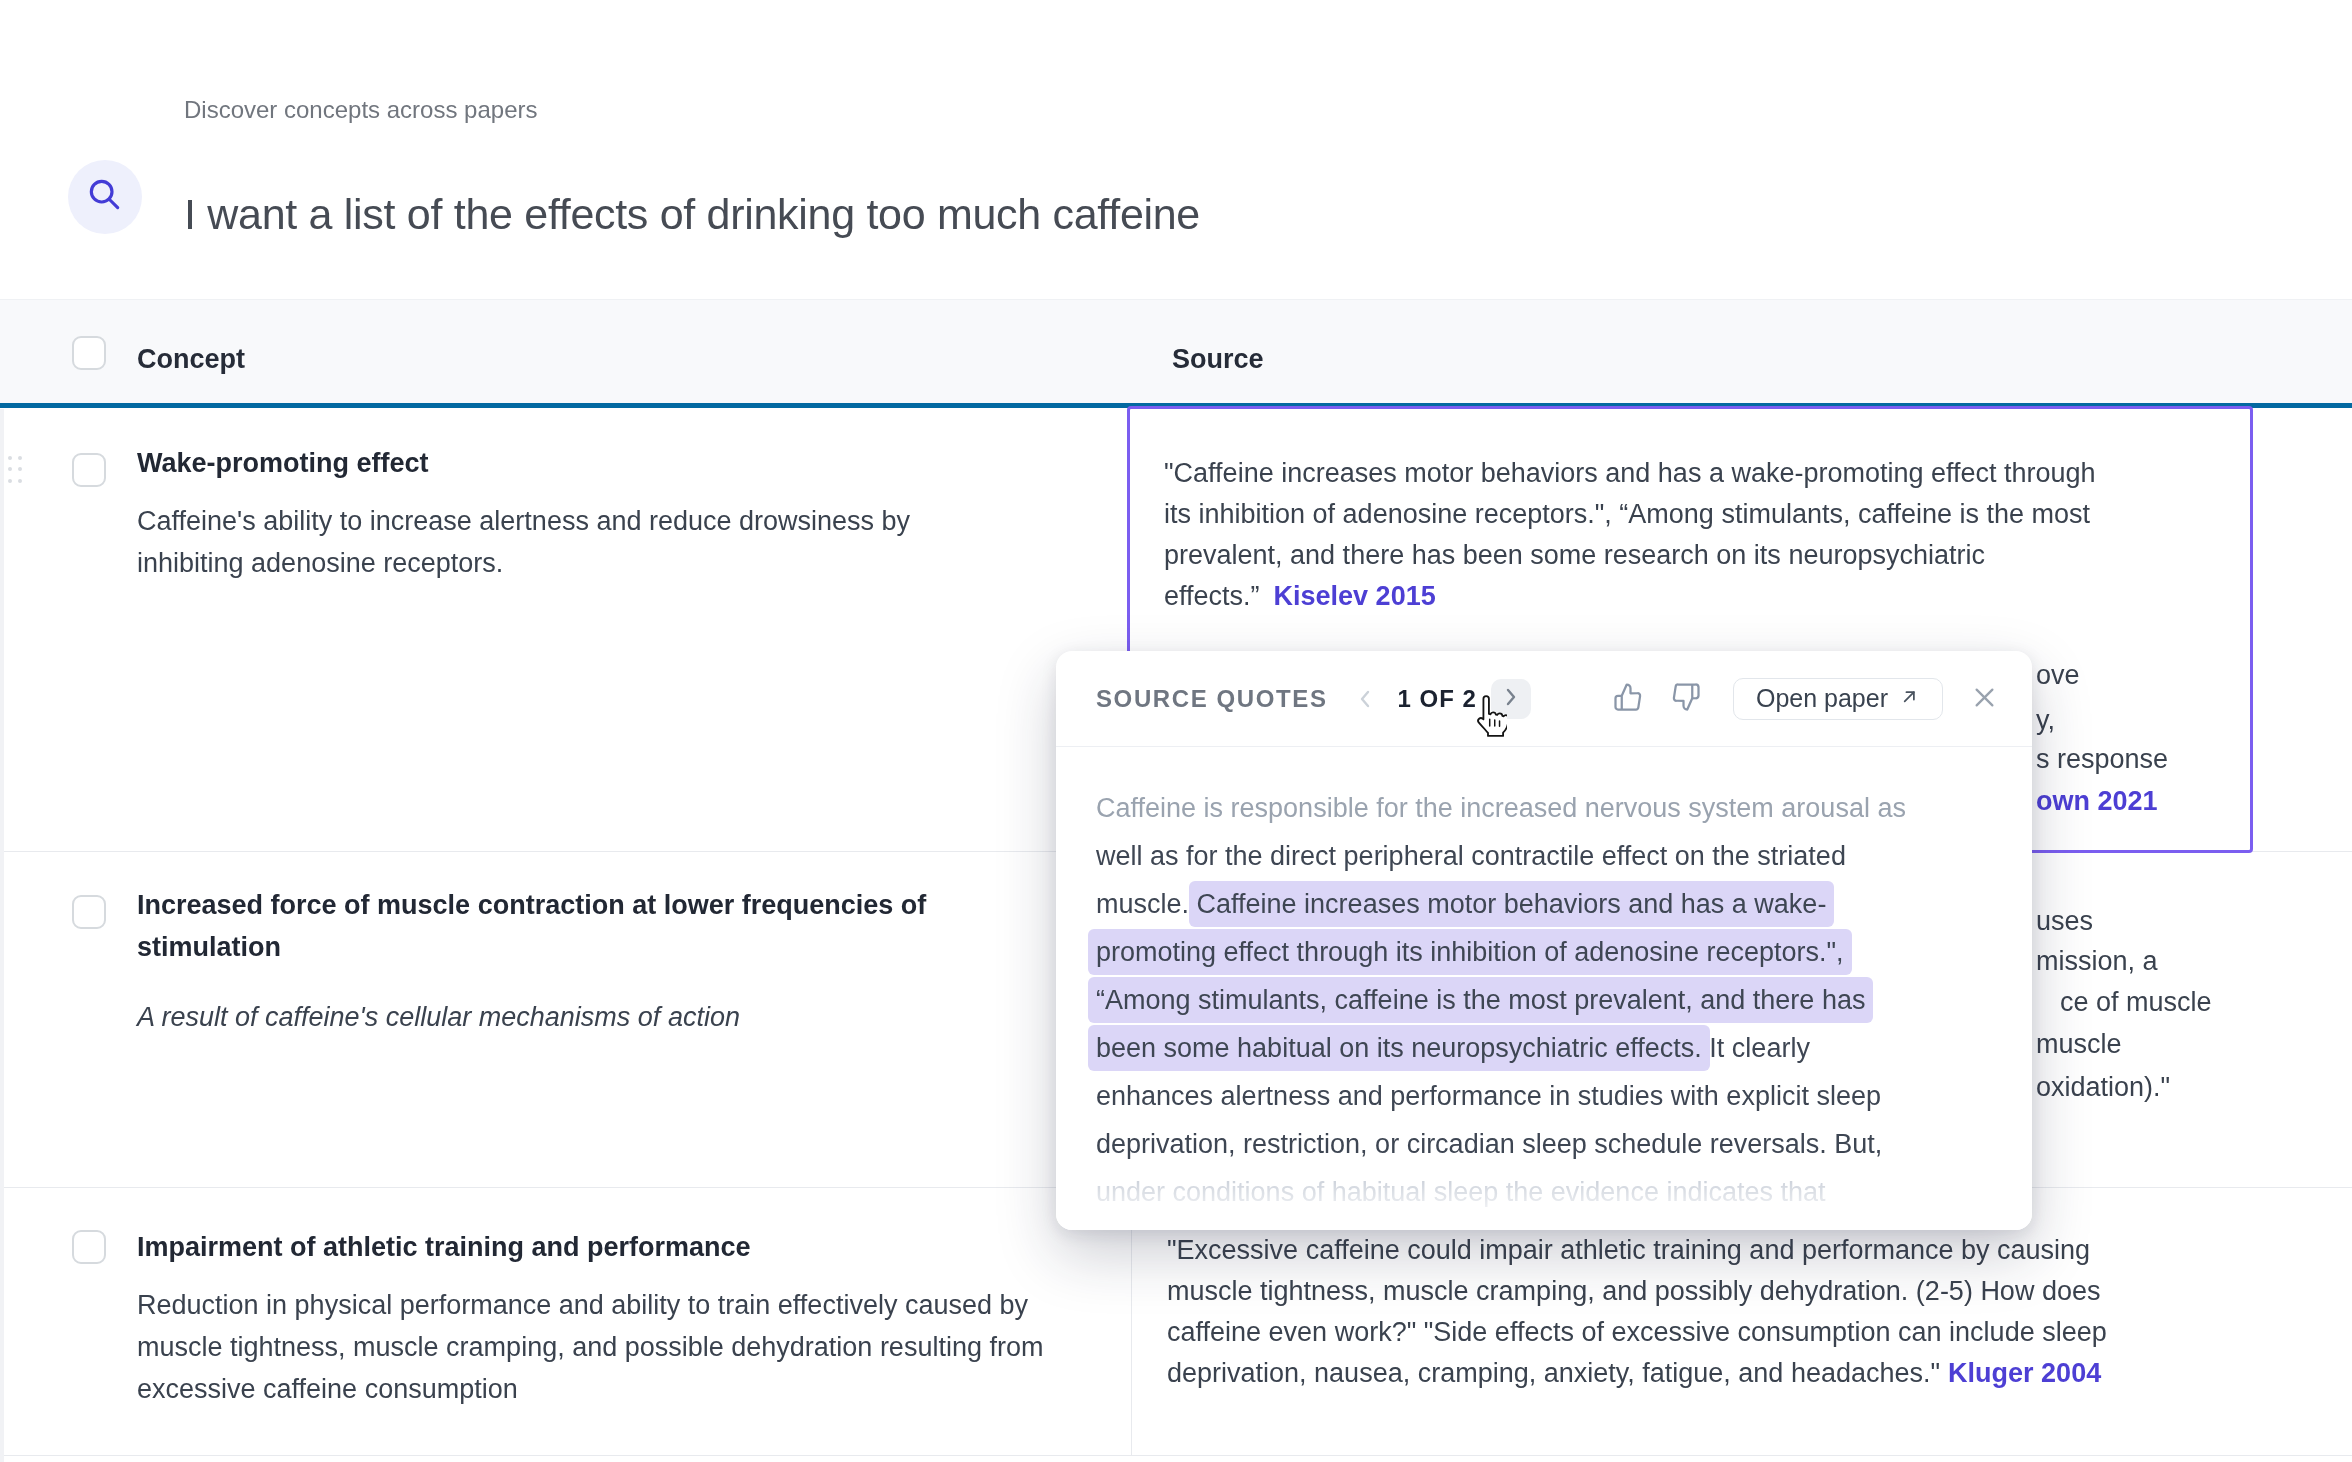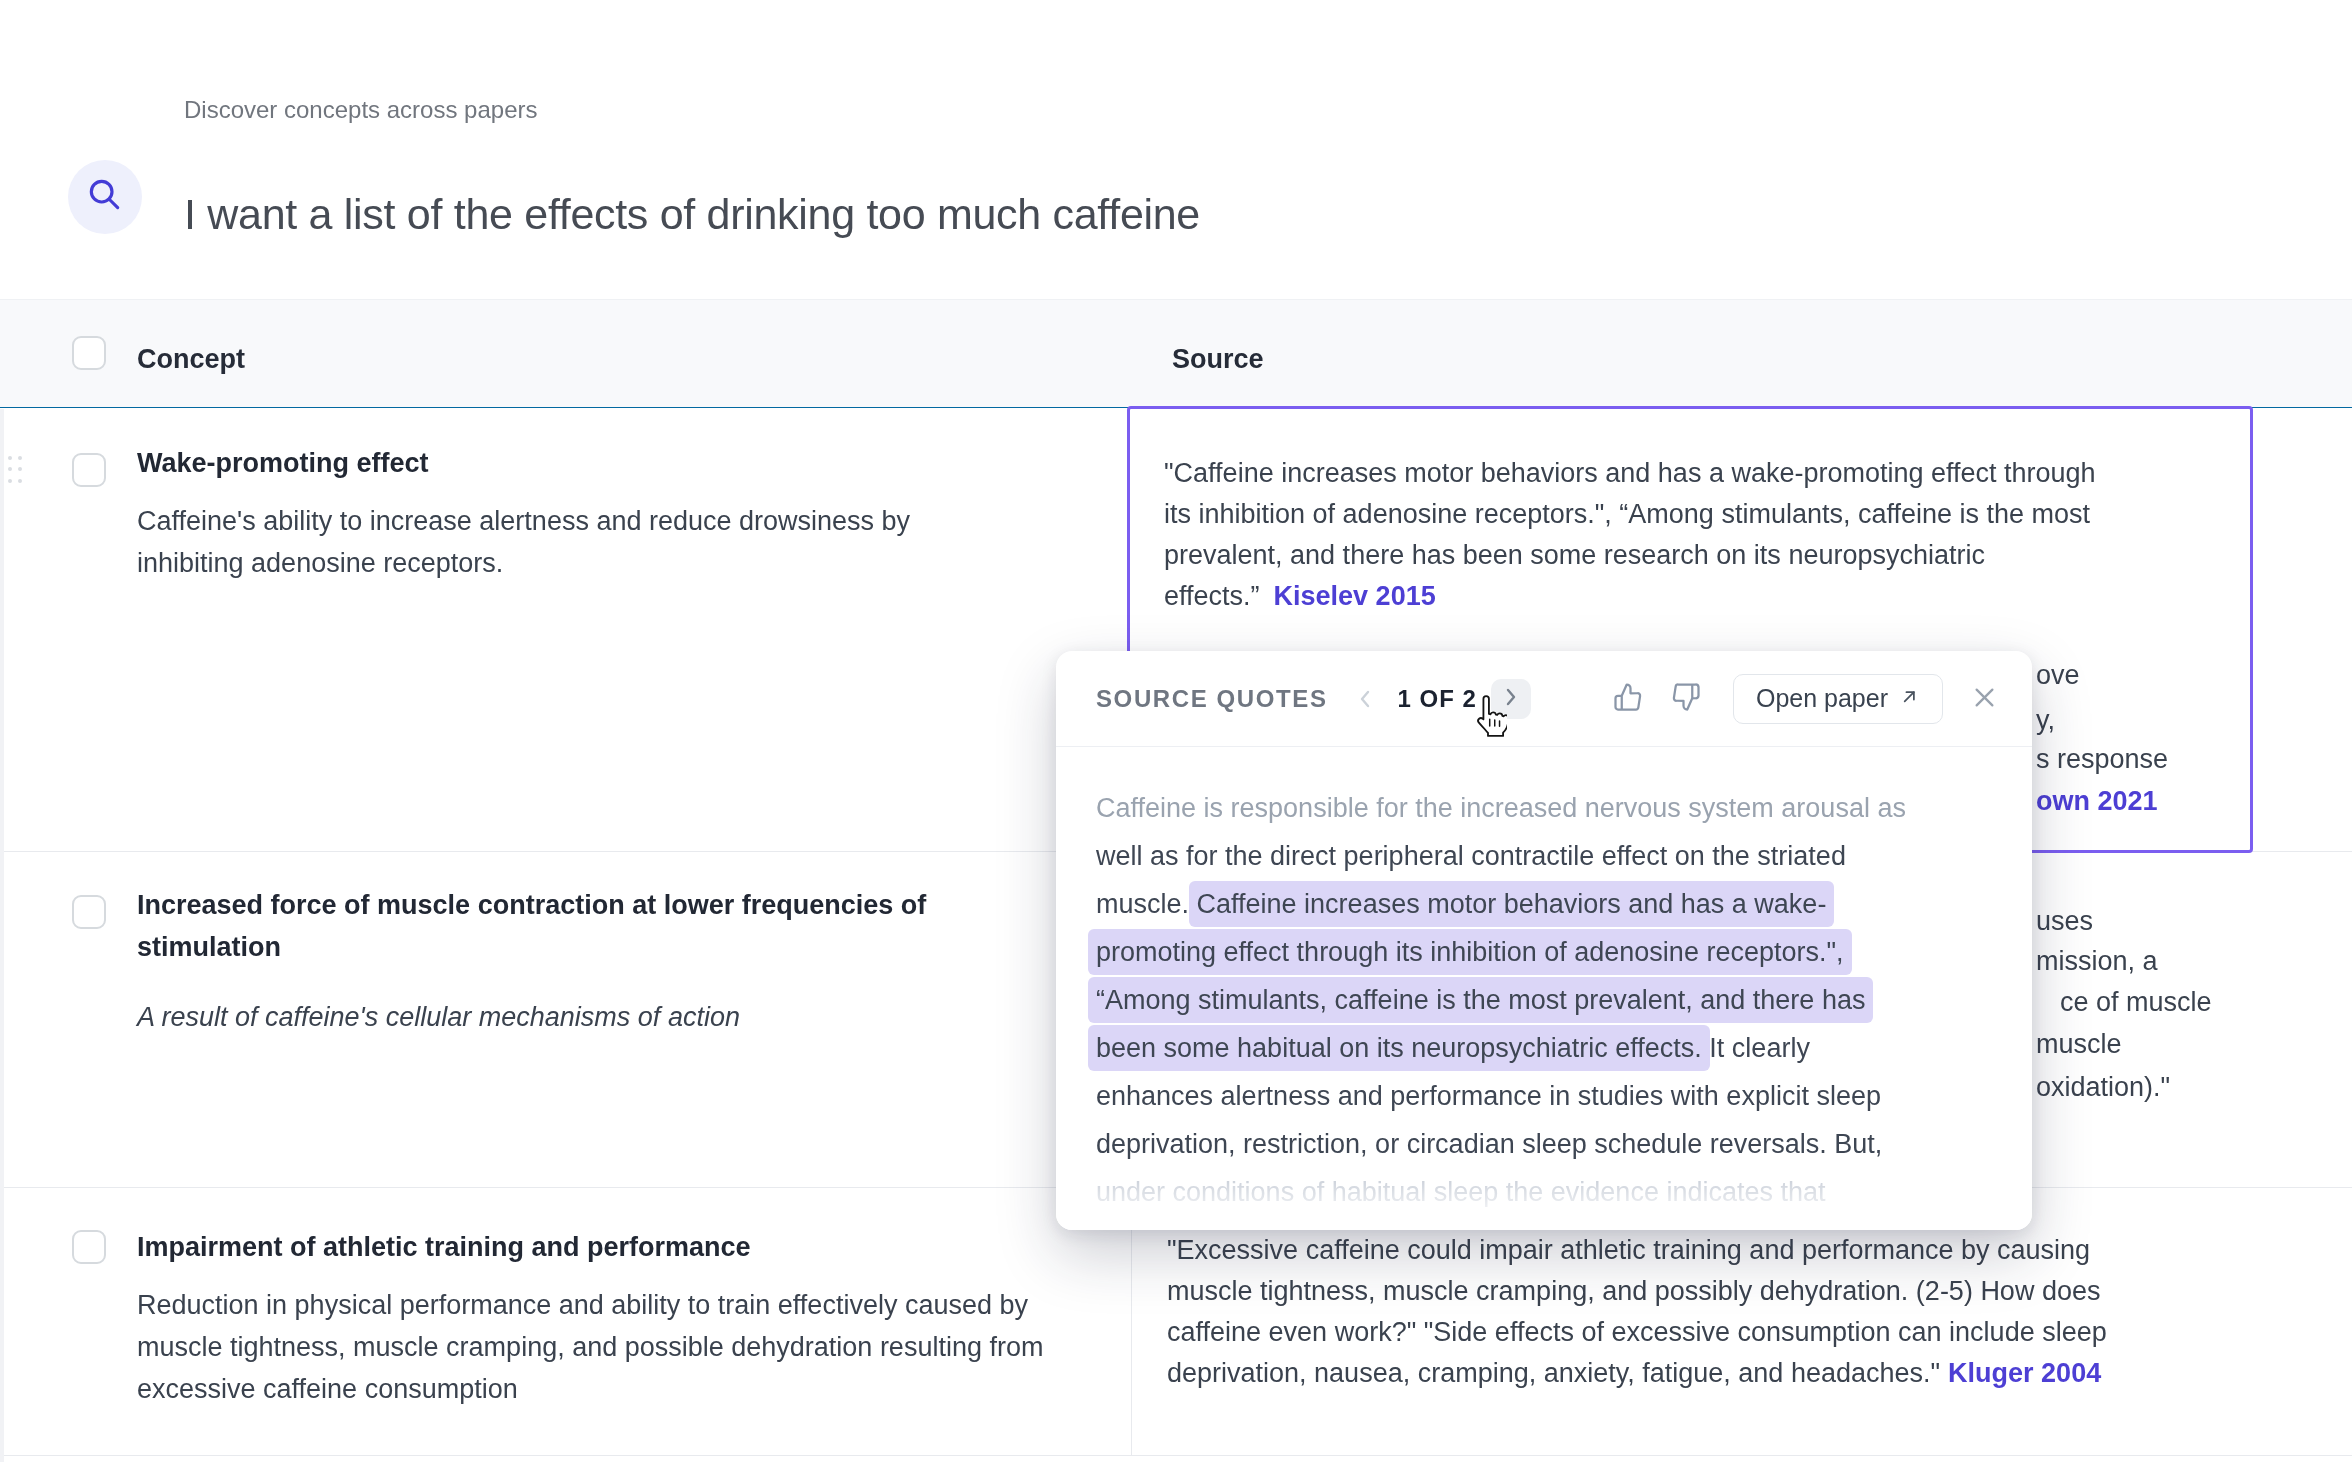--- a/index.html
+++ b/index.html
@@ -8,21 +8,21 @@
   .abs{position:absolute;}
 
   
   .subtitle{left:184px;top:96px;font-size:24px;color:#71767e;}
   .search-bubble{left:68px;top:160px;width:74px;height:74px;border-radius:50%;
                  background:#eef0fc;display:flex;align-items:center;justify-content:center;}
   .query{left:184px;top:190px;font-size:43px;font-weight:400;color:#464b54;letter-spacing:-0.3px;margin:0;}
 
   
   .thead{left:0;top:299px;width:2352px;height:109px;background:#f8f9fb;
-         border-top:1px solid #eff1f4;border-bottom:1px solid #0369a1;box-sizing:border-box;}
+         border-top:1px solid #eff1f4;border-bottom:5px solid #0369a1;box-sizing:border-box;}
   .col-h{position:absolute;top:44px;font-size:27px;font-weight:700;color:#262c38;}
   .col-h.concept{left:137px;} .col-h.source{left:1172px;}
   .checkbox{width:34px;height:34px;border:2px solid #d6dade;border-radius:9px;background:#fff;box-sizing:border-box;}
   .cb-head{left:72px;top:36px;}
 
   
   .hline{left:0;width:2352px;height:1px;background:#e8eaee;}
   .vline{left:1131px;top:852px;width:1px;height:604px;background:#e8eaee;}
   .left-strip{left:0;top:409px;width:4px;height:1053px;background:#f1f2f5;}
   .drag-dots{left:8px;top:456px;width:16px;height:28px;display:grid;
@@ -61,21 +61,21 @@
   .p-head{display:flex;align-items:center;height:96px;padding:0 34px 0 40px;
           border-bottom:1px solid #edeff3;box-sizing:border-box;}
   .p-title{font-size:24px;font-weight:600;letter-spacing:1.6px;color:#6f7681;}
   .chev-left{margin-left:26px;display:flex;}
   .p-count{margin-left:20px;font-size:24px;font-weight:700;letter-spacing:1px;color:#1b2230;white-space:nowrap;}
   .next-btn{margin-left:14px;width:40px;height:40px;border-radius:10px;background:#eef0f3;
             display:flex;align-items:center;justify-content:center;border:none;cursor:pointer;}
   .p-spacer{flex:1;}
   .icon-btn{background:none;border:none;padding:0;display:flex;cursor:pointer;}
   .thumb-down-btn{margin-left:28px;}
-  .open-paper{margin-left:32px;height:50px;display:flex;align-items:center;gap:11px;
+  .open-paper{margin-left:32px;height:42px;display:flex;align-items:center;gap:11px;
               padding:0 22px;border:1.5px solid #e2e6eb;border-radius:10px;background:#fff;
               font-size:25px;font-weight:500;color:#39424f;cursor:pointer;
               font-family:"Liberation Sans","DejaVu Sans",sans-serif;}
   .close-btn{margin-left:28px;}
   .p-body{padding:37px 16px 0 40px;}
   .qline{font-size:27px;line-height:48px;color:#3e4653;white-space:nowrap;}
   .qline.dim-top{color:#9aa3af;}
   .qline.dim-bottom{color:#c6ccd6;}
   .hl{background:#dbd6f7;border-radius:6px;padding:8px;margin:0 -8px;}
   .popup-fade{position:absolute;left:0;right:0;bottom:0;height:56px;border-radius:0 0 16px 16px;

